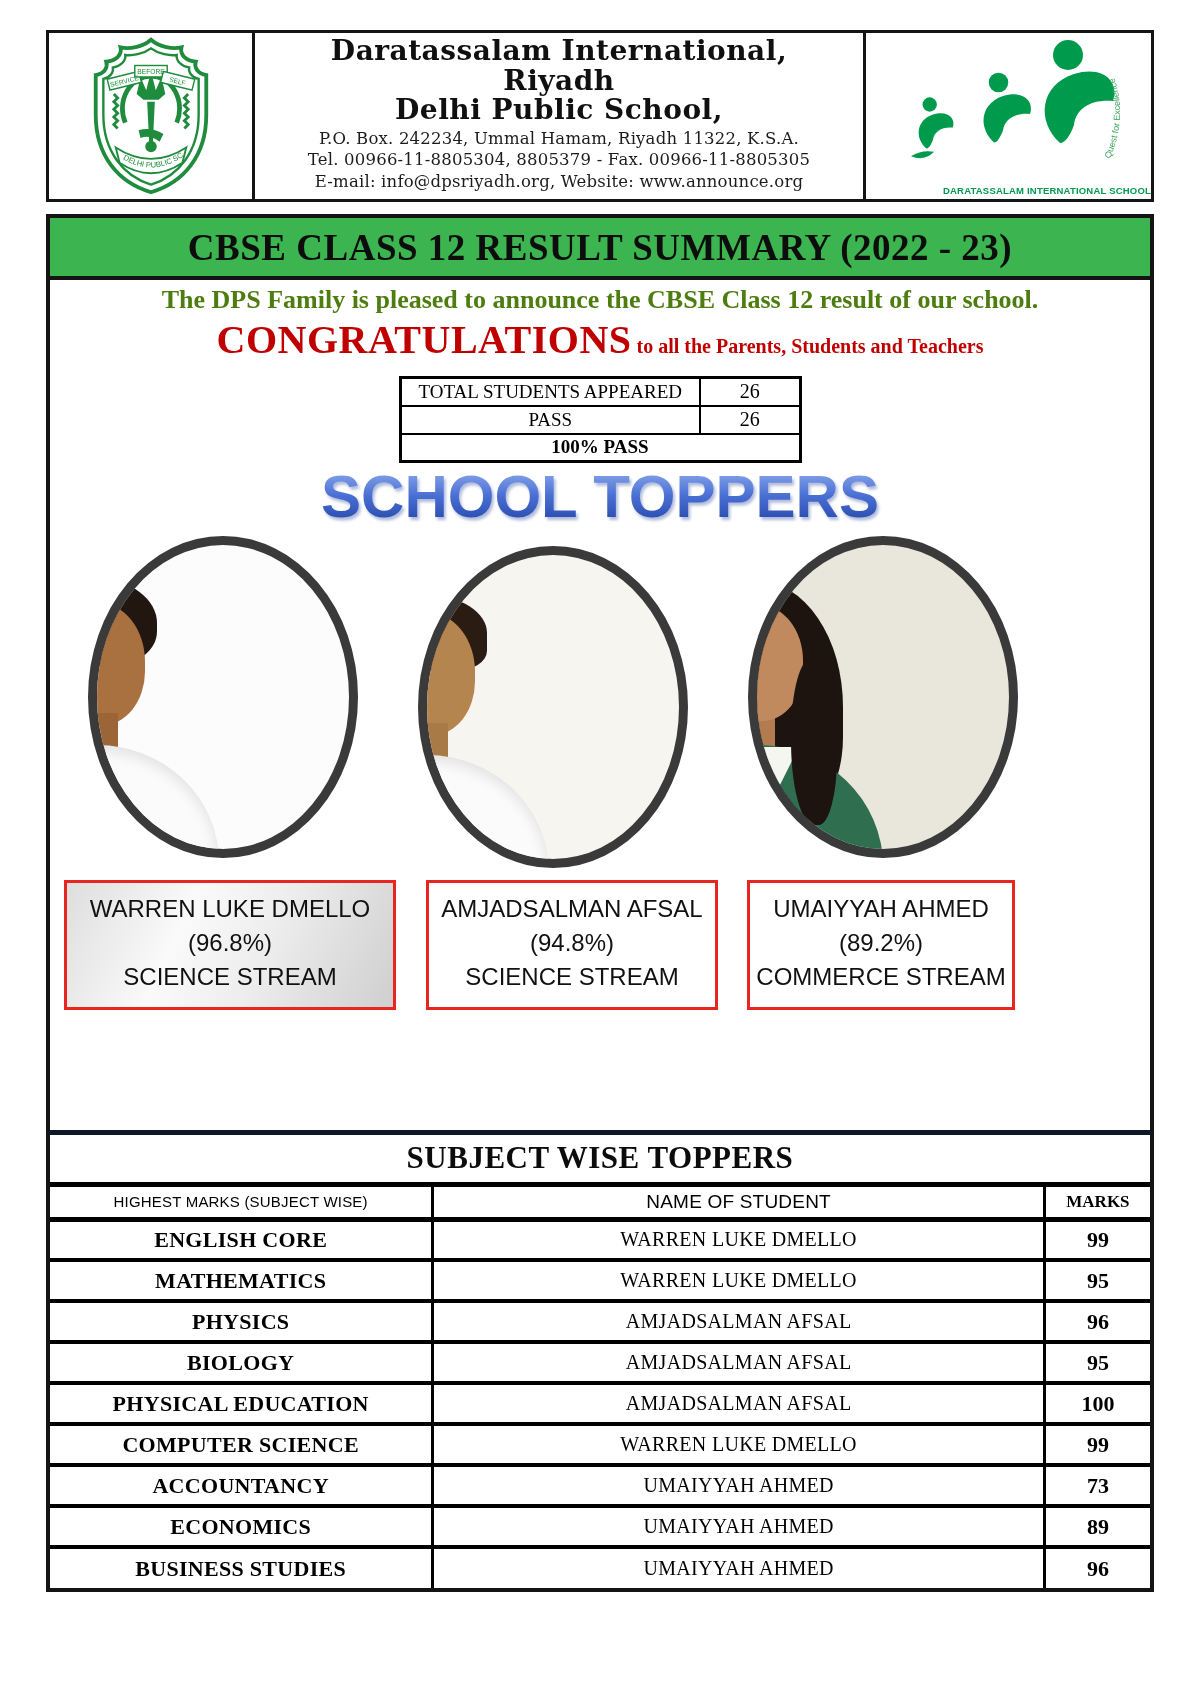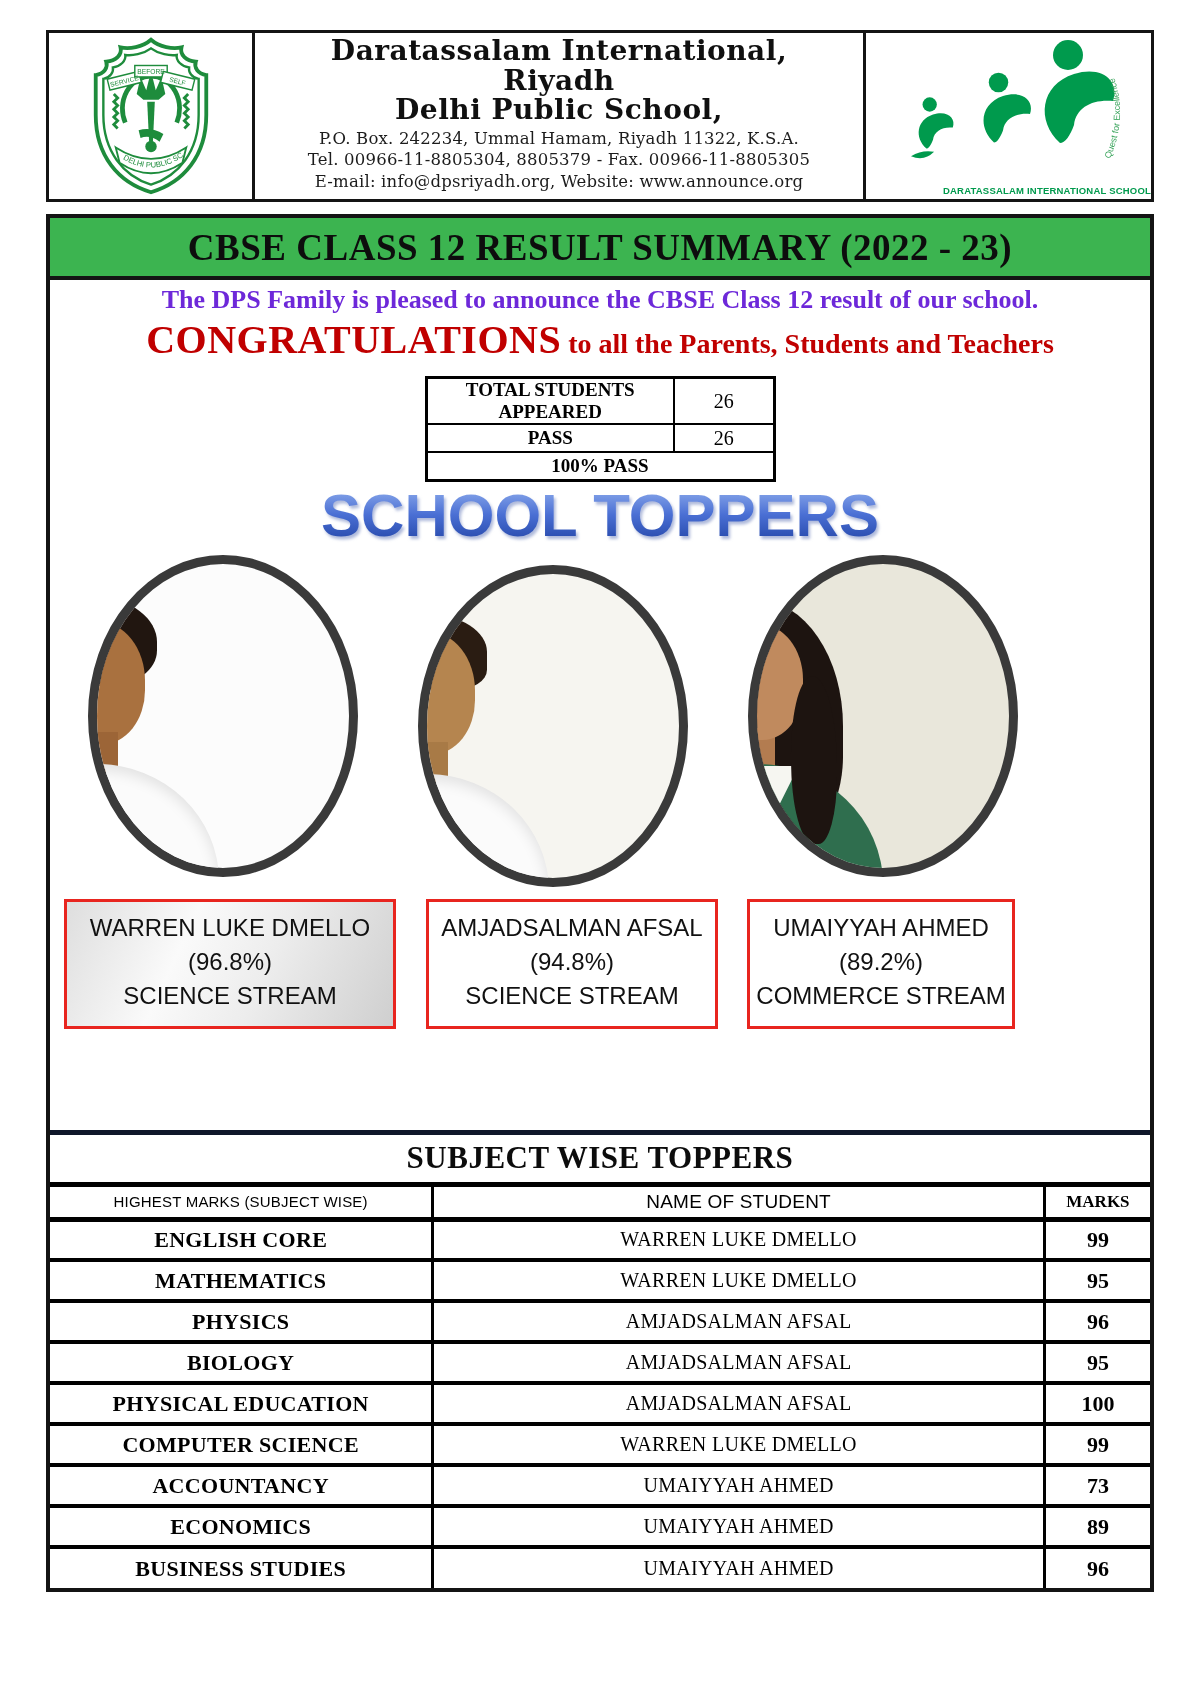--- a/index.html
+++ b/index.html
@@ -25,31 +25,31 @@
 
   
   .main-box { position:absolute; left:46px; top:214px; width:1108px; height:1378px;
               border:4px solid #141414; background:#fff; display:flex; flex-direction:column; }
 
   .banner { height:62px; background:#3cb450; border-bottom:4px solid #141414;
             display:flex; align-items:center; justify-content:center; }
   .banner-text { font-family:"Liberation Serif", serif; font-weight:bold; font-size:37px;
                  color:#0d0d0d; letter-spacing:0.5px; white-space:nowrap; }
 
-  .announce { margin-top:5px; text-align:center; color:#6d28d9; white-space:nowrap;
+  .announce { margin-top:5px; text-align:center; color:#4d7c0f; white-space:nowrap;
               font-family:"Liberation Serif", serif; font-weight:bold; font-size:26px; }
 
   .congrats { margin-top:3px; text-align:center; color:#c00000; white-space:nowrap;
               font-family:"Liberation Serif", serif; font-weight:bold; line-height:44px; }
   .congrats .big   { font-size:40px; letter-spacing:0.5px; }
-  .congrats .small { font-size:28px; }
+  .congrats .small { font-size:20px; }
 
   .stats-table { margin:6px auto 0 auto; border-collapse:collapse; border:3px solid #000; }
   .stats-table td { border:2px solid #000; text-align:center; font-family:"Liberation Serif", serif; }
-  .stats-label { width:248px; height:28px; font-weight:bold; font-size:19px;margin-top:35px; }
+  .stats-label { width:300px; height:28px; font-weight:normal; font-size:19px;margin-top:35px; }
   .stats-value { width:100px; font-size:20px; }
   .stats-footer td { font-weight:bold; font-size:19px; height:28px; }
 
   .toppers-title { margin-top:1px; text-align:center; font-family:"Liberation Sans", sans-serif;
                    font-weight:900; font-size:60px; line-height:66px; letter-spacing:0px;
                    background:linear-gradient(180deg,#97b4ef 0%, #4a6fd4 48%, #1d3fa0 100%);
                    -webkit-background-clip:text; background-clip:text; color:transparent;
                    filter:drop-shadow(2px 3px 1.5px rgba(110,130,190,0.55));
                    align-self:center; }
 

